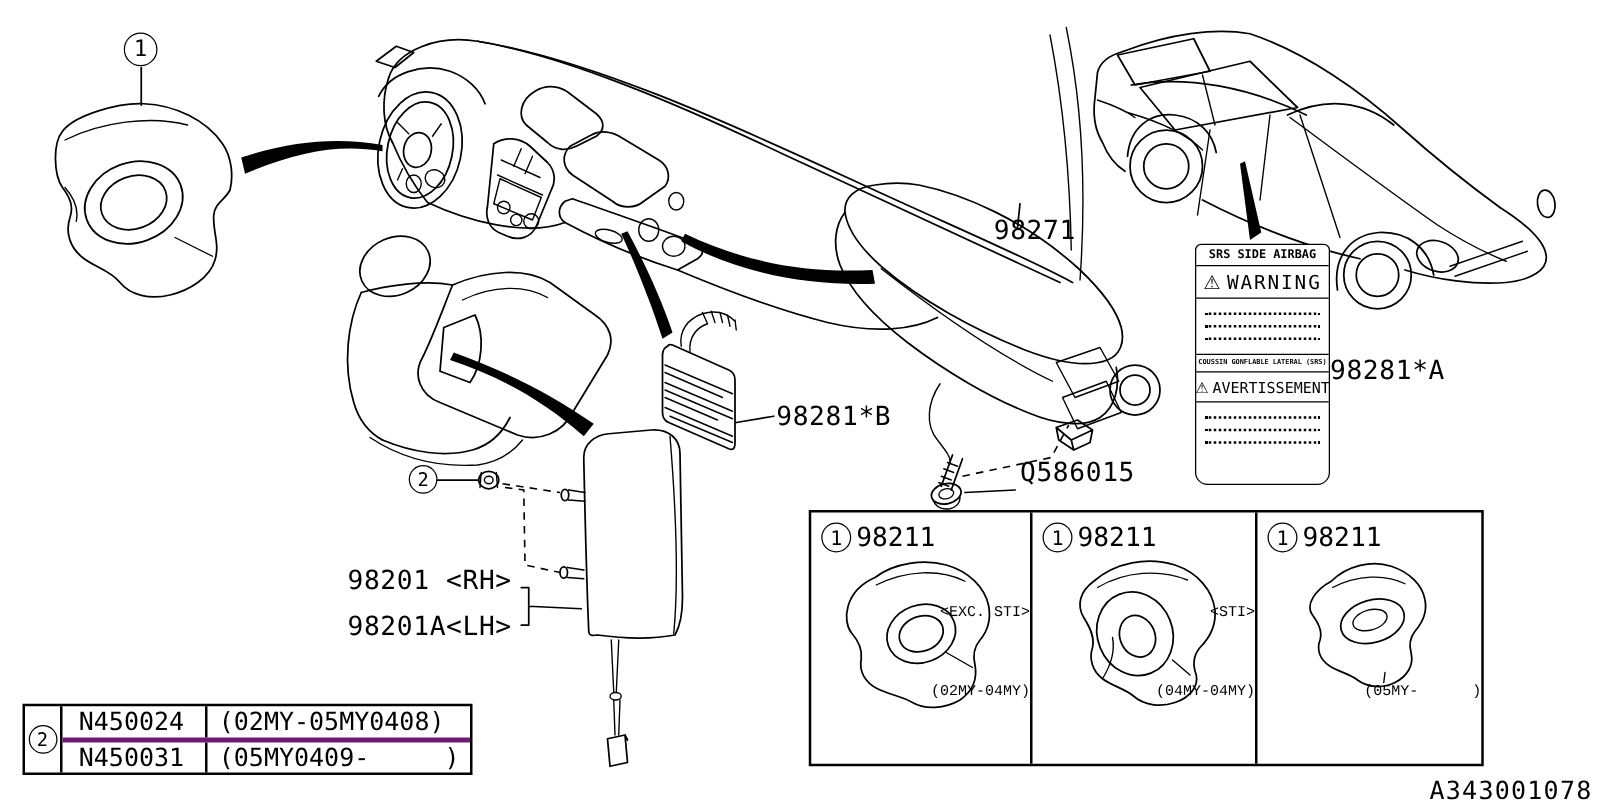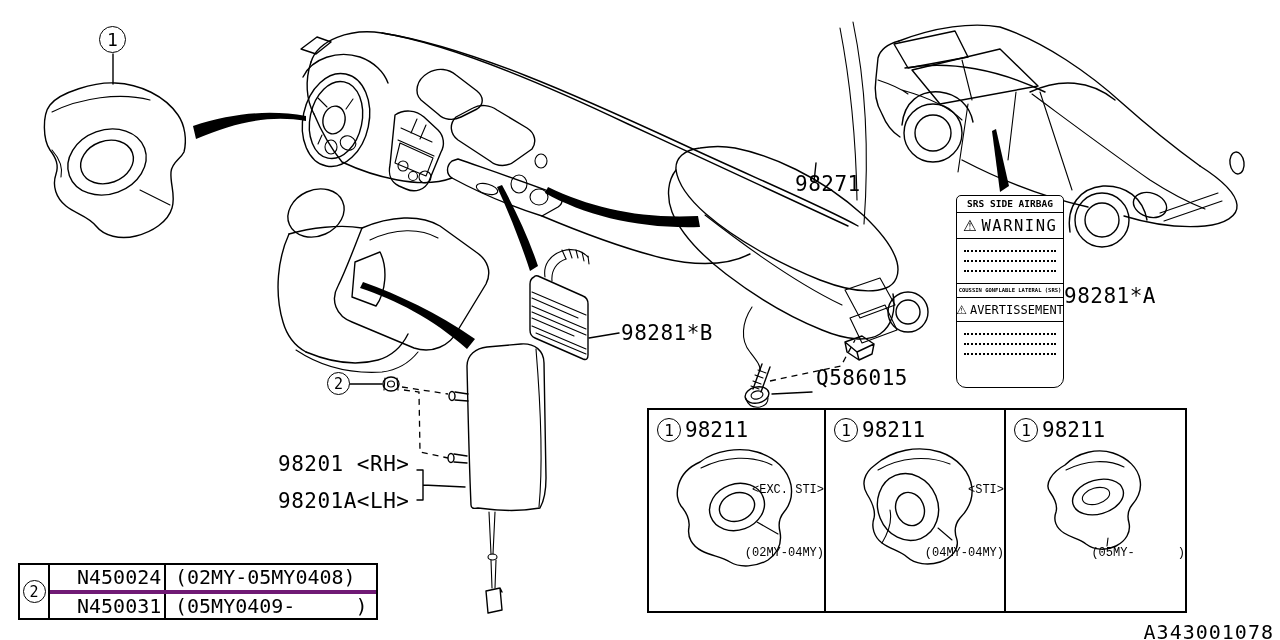--- a/index.html
+++ b/index.html
@@ -34,21 +34,21 @@
     font-size:12px;letter-spacing:0px;border-bottom:1.5px solid #000;}
   .wl-bottom{height:28px;}
   
   .fastener-table{position:absolute;left:18px;top:563px;width:360px;height:57px;box-sizing:border-box;
     border:2px solid #000;display:flex;font-size:20px;}
   .ft-ref{width:28px;border-right:2px solid #000;display:flex;align-items:center;justify-content:center;}
   .ft-rows{flex:1;display:flex;flex-direction:column;}
   .ft-row{flex:1;display:flex;align-items:center;}
   .ft-row + .ft-row{border-top:4px solid #701a75;}
   .ft-part{width:116px;height:100%;border-right:2px solid #000;display:flex;align-items:center;
-    padding-left:27px;box-sizing:border-box;}
+    padding-left:13px;box-sizing:border-box;}
   .ft-range{flex:1;padding-left:9px;white-space:pre;}
   
   .pad-panels{position:absolute;left:647px;top:408px;width:540px;height:205px;box-sizing:border-box;
     border:2px solid #000;display:flex;}
   .pad-cell{position:relative;}
   .pad-cell.w1{width:175px;} .pad-cell.w2{width:178px;} .pad-cell.w3{flex:1;}
   .pad-cell + .pad-cell{border-left:2px solid #000;}
   .pad-head{position:absolute;top:8px;left:8px;display:flex;align-items:center;gap:4px;font-size:21px;}
   .pad-captions{position:absolute;left:0;right:0;bottom:5px;text-align:right;font-size:12px;
     line-height:21px;white-space:pre;font-family:Liberation Mono, monospace;}

